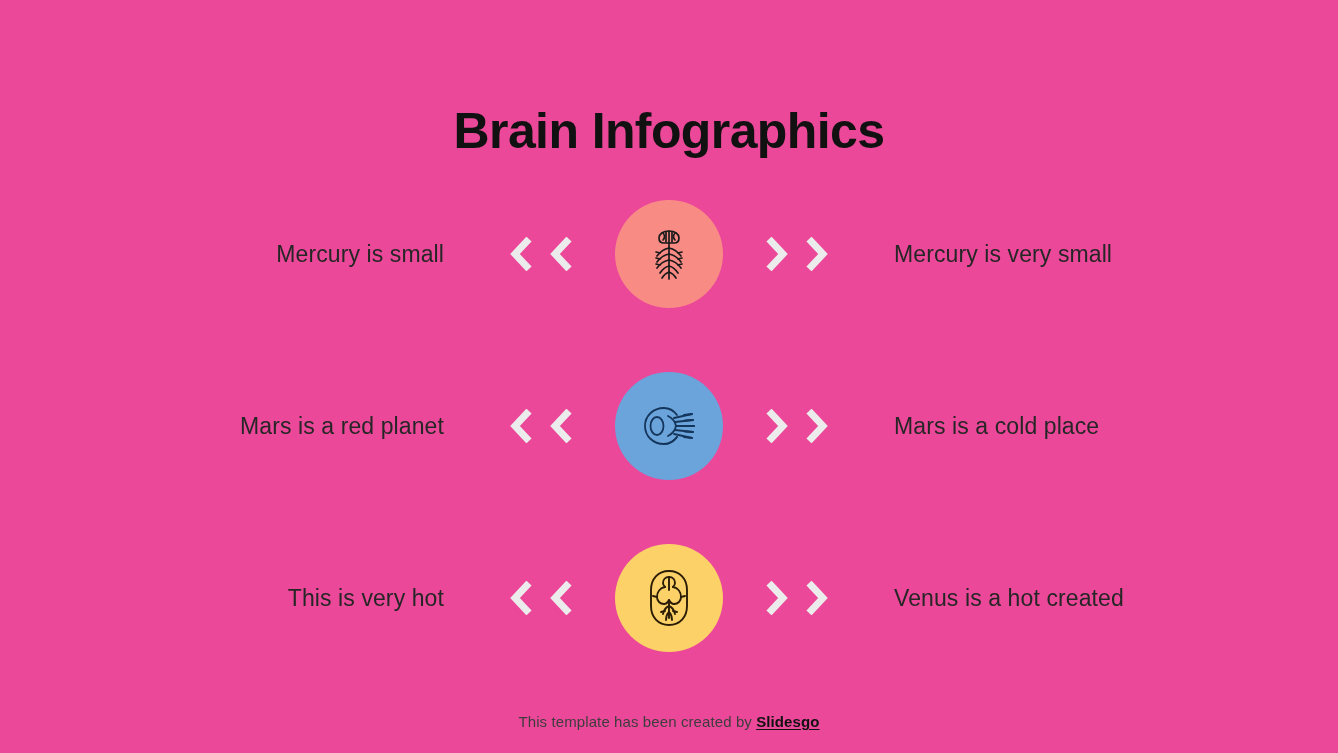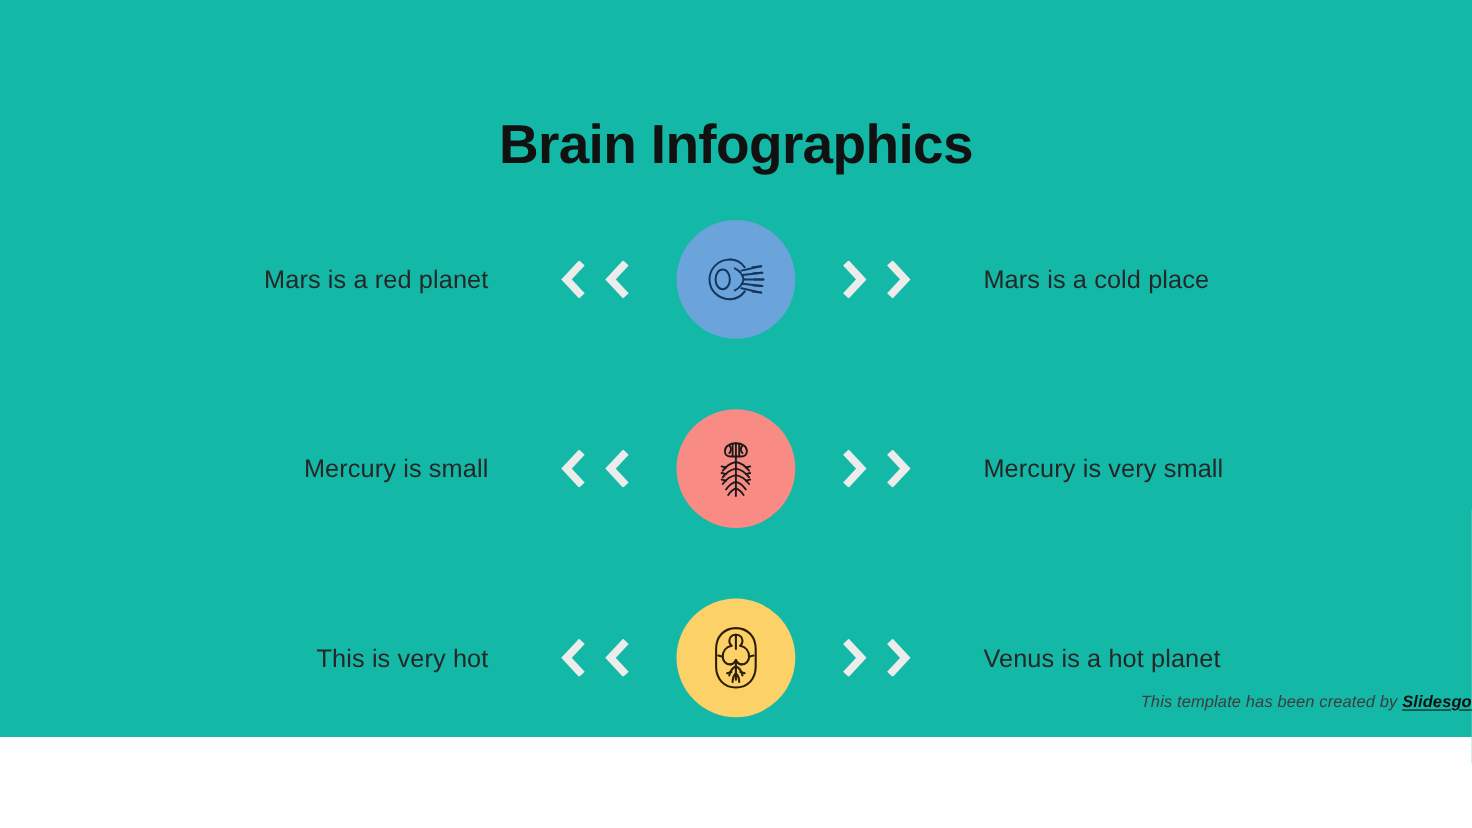--- a/index.html
+++ b/index.html
@@ -12,22 +12,22 @@
     background: #ffffff;
     font-family: "Liberation Sans", sans-serif;
     color: #1a1a1a;
     overflow: hidden;
     position: relative;
   }
 
   .slide {
     position: relative;
     width: 1338px;
-    height: 670px;
-    background: #14b8a6;
+    height: 753px;
+    background: #ec4899;
   }
 
   
   .slide-title {
     position: absolute;
     top: 66px;
     left: 0;
     width: 1338px;
     text-align: center;
     font-size: 50px;
@@ -103,97 +103,42 @@
     justify-content: center;
   }
   .circle svg { display: block; }
 
   
   .footer {
     position: absolute;
     bottom: 20px;
     left: 0;
     width: 1338px;
-    text-align: right;
+    text-align: center;
     font-size: 15px;
     line-height: 22px;
     color: #3d3d3d;
     letter-spacing: 0.1px;
-    font-style: italic;
   }
   .footer .credit-link {
     font-weight: 700;
     color: #111111;
     text-decoration: underline;
     text-underline-offset: 2px;
     cursor: pointer;
   }
 </style>
 </head>
 <body>
 
 <div class="slide">
 
   <h1 class="slide-title">Brain Infographics</h1>
 
   <div class="rows">
-
-    <div class="row">
-      <div class="label label-left">Mars is a red planet</div>
-
-      <div class="chev-group left">
-        <span class="chev">
-          <svg width="22" height="34" viewBox="0 0 22 34">
-              <path d="M19 2 L5 17 L19 32" fill="none" stroke="#ECECEC" stroke-width="7"></path>
-            </svg>
-        </span>
-        <span class="chev">
-          <svg width="22" height="34" viewBox="0 0 22 34">
-              <path d="M19 2 L5 17 L19 32" fill="none" stroke="#ECECEC" stroke-width="7"></path>
-            </svg>
-        </span>
-      </div>
-
-      <div class="circle-slot">
-        <div class="circle" style="background:#6AA4DB">
-          <span>
-            <svg width="58" height="44" viewBox="0 0 58 44">
-              <g fill="none" stroke="#15365C" stroke-width="1.8" stroke-linecap="round" stroke-linejoin="round">
-                <path d="M24 4 C13 4 5 12 5 22 C5 32 13 40 24 40 C30 40 34 37 37 33"></path>
-                <path d="M24 40 C30 40 34 37 37 33"></path>
-                <path d="M24 4 C30 4 34 7 37 11"></path>
-                <ellipse cx="17" cy="22" rx="6.5" ry="9"></ellipse>
-                <path d="M28 12 C32 14 35 17 36 22 C35 27 32 30 28 32"></path>
-                <path d="M34 14 L52 10"></path>
-                <path d="M35 18 L53 16"></path>
-                <path d="M36 22 L54 22"></path>
-                <path d="M35 26 L53 28"></path>
-                <path d="M34 30 L52 34"></path>
-                <path d="M44 11 L52 10 M45 16.5 L53 16 M46 22 L54 22 M45 27.5 L53 28 M44 33 L52 34"></path>
-              </g>
-            </svg>
-          </span>
-        </div>
-      </div>
-
-      <div class="chev-group right">
-        <span class="chev">
-          <svg width="22" height="34" viewBox="0 0 22 34">
-              <path d="M3 2 L17 17 L3 32" fill="none" stroke="#ECECEC" stroke-width="7"></path>
-            </svg>
-        </span>
-        <span class="chev">
-          <svg width="22" height="34" viewBox="0 0 22 34">
-              <path d="M3 2 L17 17 L3 32" fill="none" stroke="#ECECEC" stroke-width="7"></path>
-            </svg>
-        </span>
-      </div>
-
-      <div class="label label-right">Mars is a cold place</div>
-    </div>
 
     <div class="row">
       <div class="label label-left">Mercury is small</div>
 
       <div class="chev-group left">
         <span class="chev">
           <svg width="22" height="34" viewBox="0 0 22 34">
               <path d="M19 2 L5 17 L19 32" fill="none" stroke="#ECECEC" stroke-width="7" stroke-linecap="butt" stroke-linejoin="miter"></path>
             </svg>
         </span>
@@ -243,20 +188,74 @@
           <svg width="22" height="34" viewBox="0 0 22 34">
               <path d="M3 2 L17 17 L3 32" fill="none" stroke="#ECECEC" stroke-width="7" stroke-linecap="butt" stroke-linejoin="miter"></path>
             </svg>
         </span>
       </div>
 
       <div class="label label-right">Mercury is very small</div>
     </div>
 
     <div class="row">
+      <div class="label label-left">Mars is a red planet</div>
+
+      <div class="chev-group left">
+        <span class="chev">
+          <svg width="22" height="34" viewBox="0 0 22 34">
+              <path d="M19 2 L5 17 L19 32" fill="none" stroke="#ECECEC" stroke-width="7"></path>
+            </svg>
+        </span>
+        <span class="chev">
+          <svg width="22" height="34" viewBox="0 0 22 34">
+              <path d="M19 2 L5 17 L19 32" fill="none" stroke="#ECECEC" stroke-width="7"></path>
+            </svg>
+        </span>
+      </div>
+
+      <div class="circle-slot">
+        <div class="circle" style="background:#6AA4DB">
+          <span>
+            <svg width="58" height="44" viewBox="0 0 58 44">
+              <g fill="none" stroke="#15365C" stroke-width="1.8" stroke-linecap="round" stroke-linejoin="round">
+                <path d="M24 4 C13 4 5 12 5 22 C5 32 13 40 24 40 C30 40 34 37 37 33"></path>
+                <path d="M24 40 C30 40 34 37 37 33"></path>
+                <path d="M24 4 C30 4 34 7 37 11"></path>
+                <ellipse cx="17" cy="22" rx="6.5" ry="9"></ellipse>
+                <path d="M28 12 C32 14 35 17 36 22 C35 27 32 30 28 32"></path>
+                <path d="M34 14 L52 10"></path>
+                <path d="M35 18 L53 16"></path>
+                <path d="M36 22 L54 22"></path>
+                <path d="M35 26 L53 28"></path>
+                <path d="M34 30 L52 34"></path>
+                <path d="M44 11 L52 10 M45 16.5 L53 16 M46 22 L54 22 M45 27.5 L53 28 M44 33 L52 34"></path>
+              </g>
+            </svg>
+          </span>
+        </div>
+      </div>
+
+      <div class="chev-group right">
+        <span class="chev">
+          <svg width="22" height="34" viewBox="0 0 22 34">
+              <path d="M3 2 L17 17 L3 32" fill="none" stroke="#ECECEC" stroke-width="7"></path>
+            </svg>
+        </span>
+        <span class="chev">
+          <svg width="22" height="34" viewBox="0 0 22 34">
+              <path d="M3 2 L17 17 L3 32" fill="none" stroke="#ECECEC" stroke-width="7"></path>
+            </svg>
+        </span>
+      </div>
+
+      <div class="label label-right">Mars is a cold place</div>
+    </div>
+
+    <div class="row">
       <div class="label label-left">This is very hot</div>
 
       <div class="chev-group left">
         <span class="chev">
           <svg width="22" height="34" viewBox="0 0 22 34">
               <path d="M19 2 L5 17 L19 32" fill="none" stroke="#ECECEC" stroke-width="7"></path>
             </svg>
         </span>
         <span class="chev">
           <svg width="22" height="34" viewBox="0 0 22 34">
@@ -296,21 +295,21 @@
               <path d="M3 2 L17 17 L3 32" fill="none" stroke="#ECECEC" stroke-width="7"></path>
             </svg>
         </span>
         <span class="chev">
           <svg width="22" height="34" viewBox="0 0 22 34">
               <path d="M3 2 L17 17 L3 32" fill="none" stroke="#ECECEC" stroke-width="7"></path>
             </svg>
         </span>
       </div>
 
-      <div class="label label-right">Venus is a hot planet</div>
+      <div class="label label-right">Venus is a hot created</div>
     </div>
 
   </div>
 
   <div class="footer">
     <span>This template has been created by</span>
     <span class="credit-link">Slidesgo</span>
   </div>
 
 </div>

